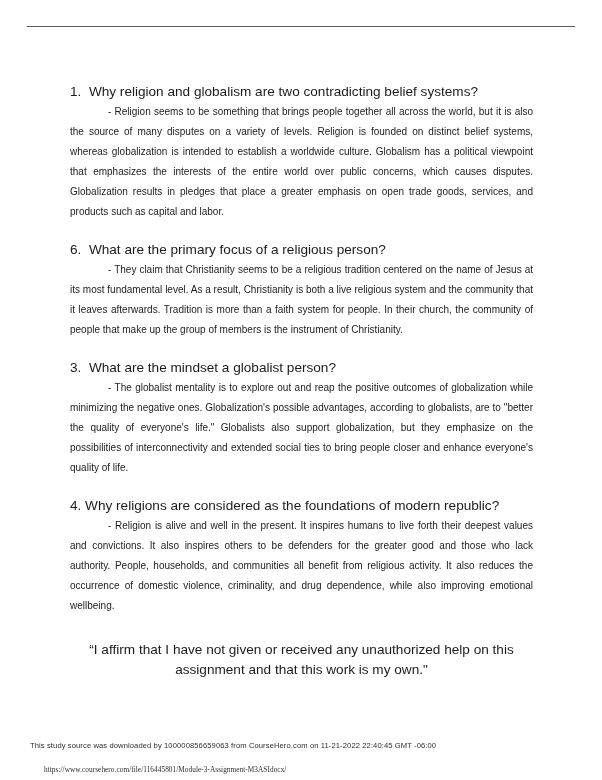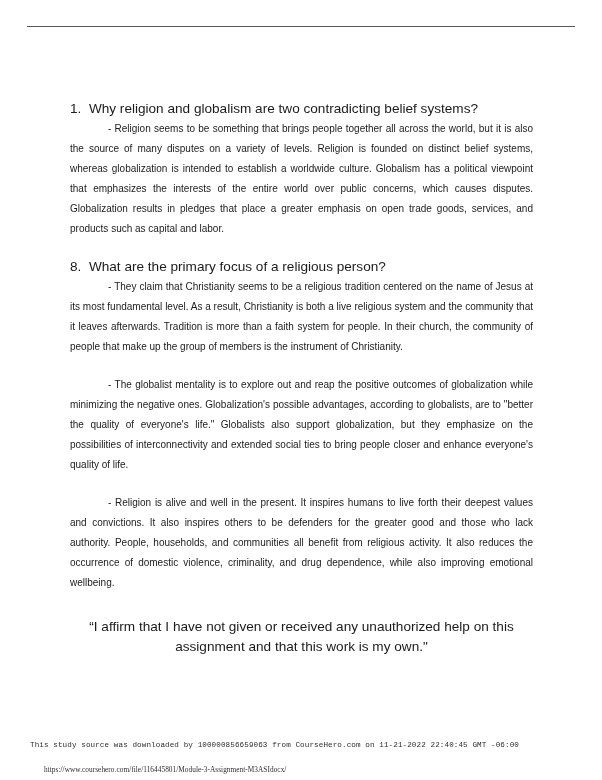--- a/index.html
+++ b/index.html
@@ -35,21 +35,20 @@
   
   .doc-body {
     position: absolute;
     left: 70px;
     top: 82px;
     width: 463px;
   }
 
   .qa-block {
     margin-bottom: 18px;
-    margin-top: 17px;
   }
   .qa-block:last-child {
     margin-bottom: 0;
   }
 
   .question {
     font-size: 13.6px;
     line-height: 20px;
     text-align: left;
     white-space: pre-wrap;
@@ -71,21 +70,21 @@
     font-size: 13.6px;
     line-height: 20px;
     text-align: center;
     color: #1b1b1b;
     padding: 0 14px;
   }
   .footer-credit {
     position: absolute;
     left: 30px;
     top: 741px;
-    font-family: Liberation Mono, monospace;
+    font-family: Liberation Sans, sans-serif;
     font-size: 7.6px;
     letter-spacing: 0.1px;
     color: #2d2d2d;
     white-space: nowrap;
   }
   .footer-url {
     position: absolute;
     left: 44px;
     top: 765px;
     font-family: "Liberation Serif", serif;
@@ -103,29 +102,31 @@
   <div class="top-rule"></div>
 
   <div class="doc-body">
 
     <div class="qa-block">
       <div class="question">1.  Why religion and globalism are two contradicting belief systems?</div>
       <div class="answer">-  Religion seems to be something that brings people together all across the world, but it is also the source of many disputes on a variety of levels. Religion is founded on distinct belief systems, whereas globalization is intended to establish a worldwide culture. Globalism has a political viewpoint that emphasizes the interests of the entire world over public concerns, which causes disputes. Globalization results in pledges that place a greater emphasis on open trade goods, services, and products such as capital and labor.</div>
     </div>
 
     <div class="qa-block">
-      <div class="question">8.  What are the primary focus of a religious person?</div>
+      <div class="question">6.  What are the primary focus of a religious person?</div>
       <div class="answer">-  They claim that Christianity seems to be a religious tradition centered on the name of Jesus at its most fundamental level. As a result, Christianity is both a live religious system and the community that it leaves afterwards. Tradition is more than a faith system for people. In their church, the community of people that make up the group of members is the instrument of Christianity.</div>
     </div>
 
     <div class="qa-block">
+      <div class="question">3.  What are the mindset a globalist person?</div>
       <div class="answer">-  The globalist mentality is to explore out and reap the positive outcomes of globalization while minimizing the negative ones. Globalization's possible advantages, according to globalists, are to "better the quality of everyone's life." Globalists also support globalization, but they emphasize on the possibilities of interconnectivity and extended social ties to bring people closer and enhance everyone's quality of life.</div>
     </div>
 
     <div class="qa-block">
+      <div class="question">4. Why religions are considered as the foundations of modern republic?</div>
       <div class="answer">-  Religion is alive and well in the present. It inspires humans to live forth their deepest values and convictions. It also inspires others to be defenders for the greater good and those who lack authority. People, households, and communities all benefit from religious activity. It also reduces the occurrence of domestic violence, criminality, and drug dependence, while also improving emotional wellbeing.</div>
     </div>
 
     <div class="affirmation">“I affirm that I have not given or received any unauthorized help on this assignment and that this work is my own."</div>
 
   </div>
 
   <div class="footer-credit">This study source was downloaded by 100000856659063 from CourseHero.com on 11-21-2022 22:40:45 GMT -06:00</div>
   <div class="footer-url">https://www.coursehero.com/file/116445801/Module-3-Assignment-M3ASIdocx/</div>
 

